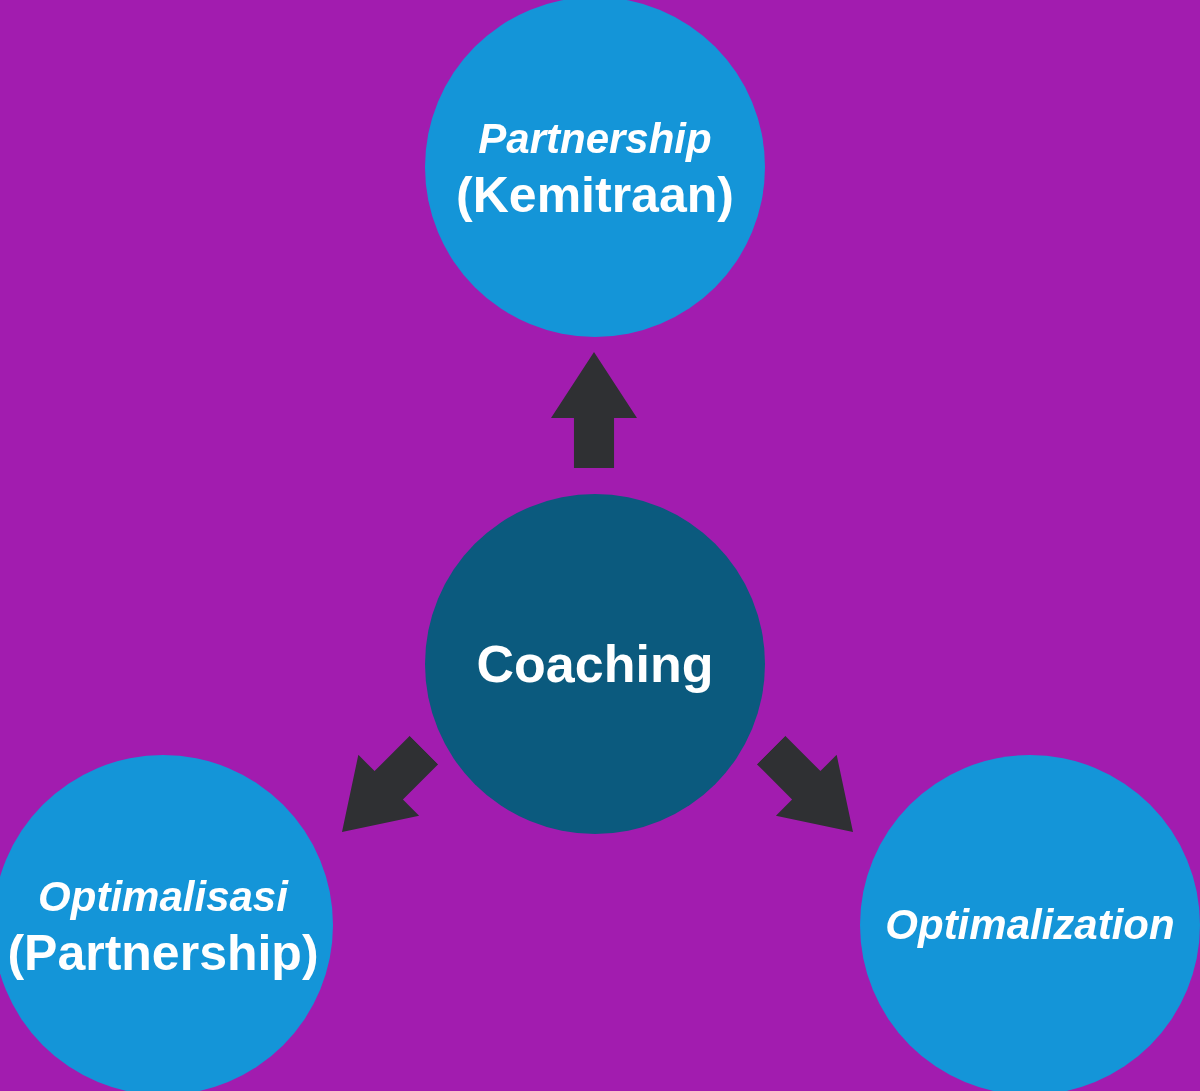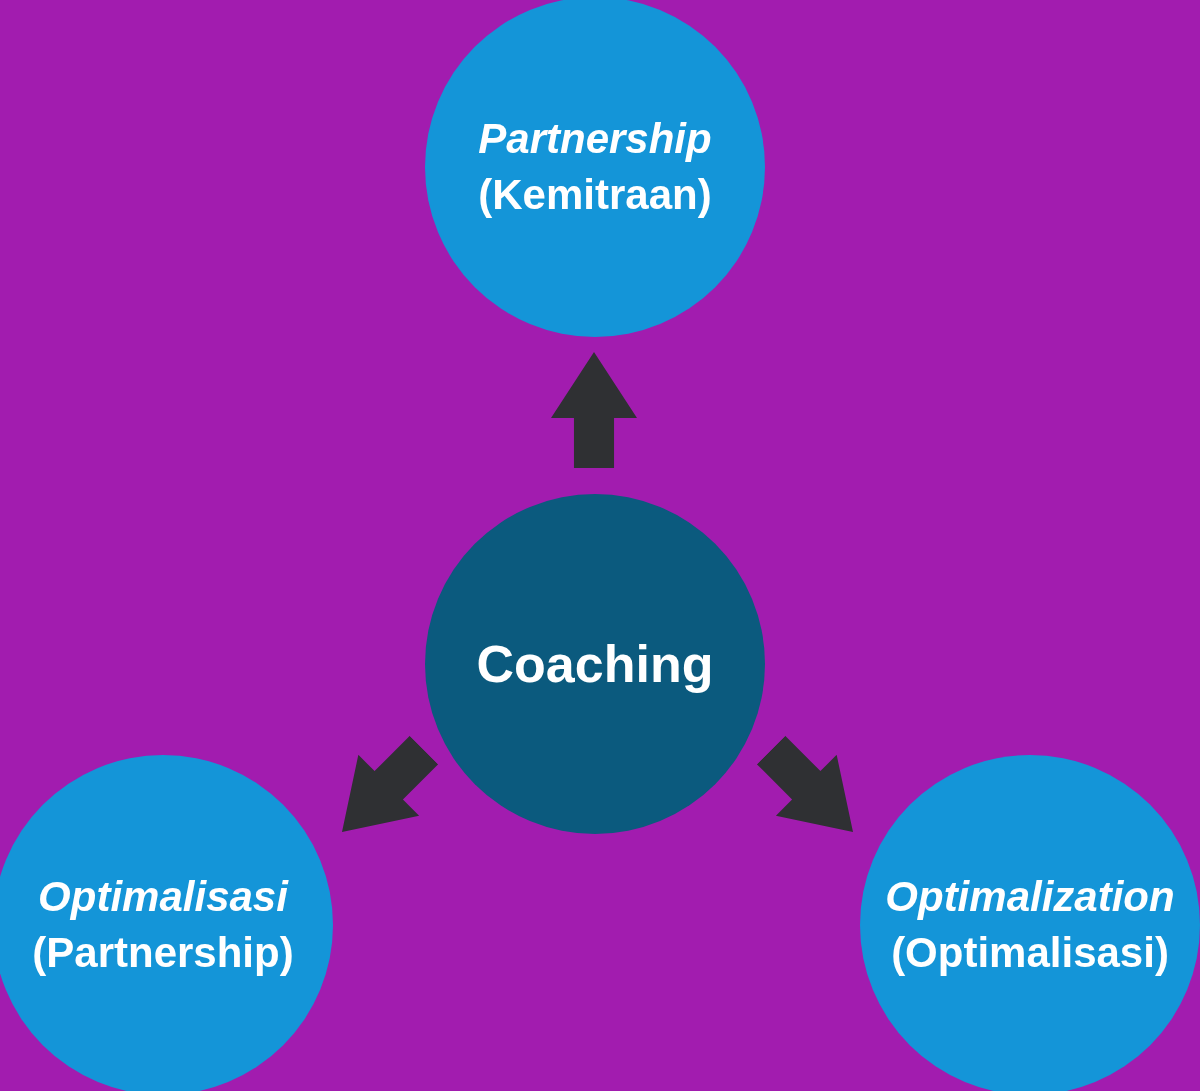--- a/index.html
+++ b/index.html
@@ -24,21 +24,21 @@
     color: #ffffff;
   }
   .node-title {
     font-size: 42px;
     font-weight: 700;
     font-style: italic;
     line-height: 56px;
     white-space: nowrap;
   }
   .node-subtitle {
-    font-size: 42px;
+    font-size: 50px;
     font-weight: 700;
     line-height: 56px;
     white-space: nowrap;
   }
   .center-label {
     font-size: 52px;
     font-weight: 700;
     white-space: nowrap;
   }
   .circle-top    { left: 425px; top: -3px;  }
@@ -75,16 +75,15 @@
   <div class="arrow arrow-dl" style="background-color: rgb(47, 48, 51);"></div>
   <div class="arrow arrow-dr" style="background-color: rgb(47, 48, 51);"></div>
 
   <div class="circle circle-bl" style="background-color: rgb(20, 149, 216);">
     <div class="node-title">Optimalisasi</div>
     <div class="node-subtitle">(Partnership)</div>
   </div>
 
   <div class="circle circle-br" style="background-color: rgb(20, 149, 216);">
     <div class="node-title">Optimalization</div>
-    <div class="node-subtitle">(Optimalisasi)</div>
   </div>
 
 </div>
 
 </body></html>

